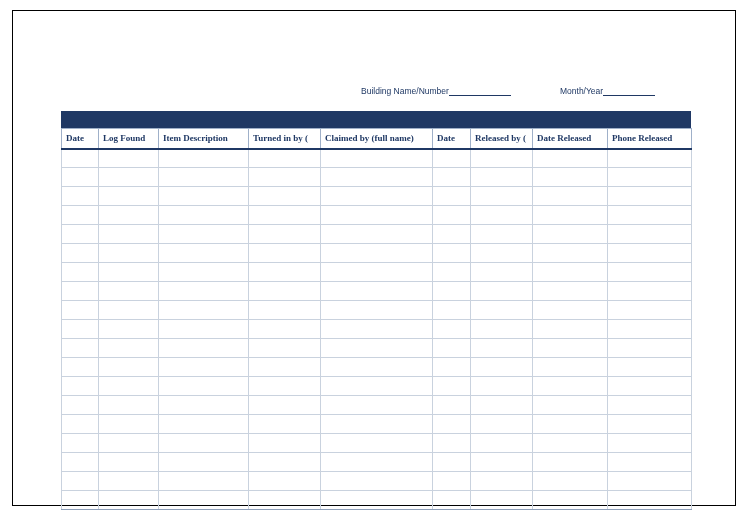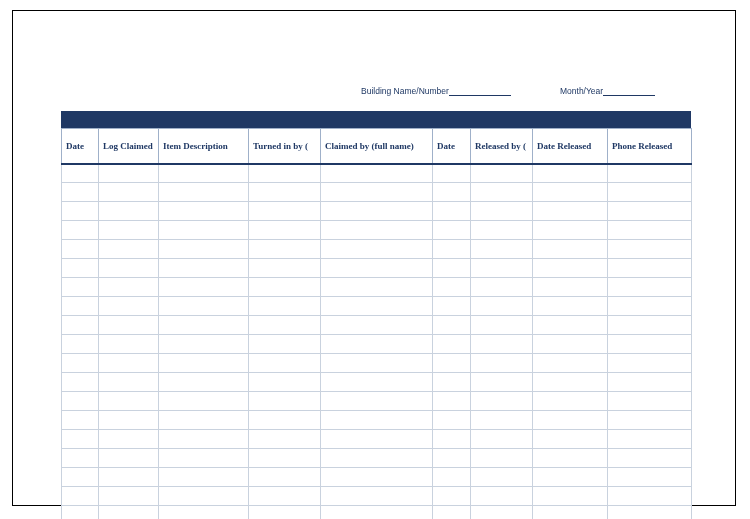--- a/index.html
+++ b/index.html
@@ -78,21 +78,21 @@
   }
   table.log th {
     background: #ffffff;
     color: #1f3864;
     font-size: 9px;
     font-weight: bold;
     text-align: left;
     padding: 4px 3px 4px 4px;
     border: 1px solid #9fb0c9;
     border-bottom: 2px solid #1f3864;
-    height: 35px;
+    height: 20px;
     box-sizing: border-box;
     white-space: nowrap;
     overflow: hidden;
     font-family: "Liberation Serif", serif;
   }
   table.log td {
     height: 19px;
     border: 1px solid #c9d2de;
     font-size: 9px;
     color: #1f3864;
@@ -145,21 +145,21 @@
         <col class="col-turned">
         <col class="col-claimed">
         <col class="col-phone">
         <col class="col-released">
         <col class="col-datereleased">
         <col class="col-timereleased">
       </colgroup>
       <thead>
         <tr>
           <th>Date</th>
-          <th>Log Claimed</th>
+          <th>Log Found</th>
           <th>Item Description</th>
           <th>Turned in by (</th>
           <th>Claimed by (full name)</th>
           <th>Date</th>
           <th>Released by (</th>
           <th>Date Released</th>
           <th>Phone Released</th>
         </tr>
       </thead>
       <tbody>

